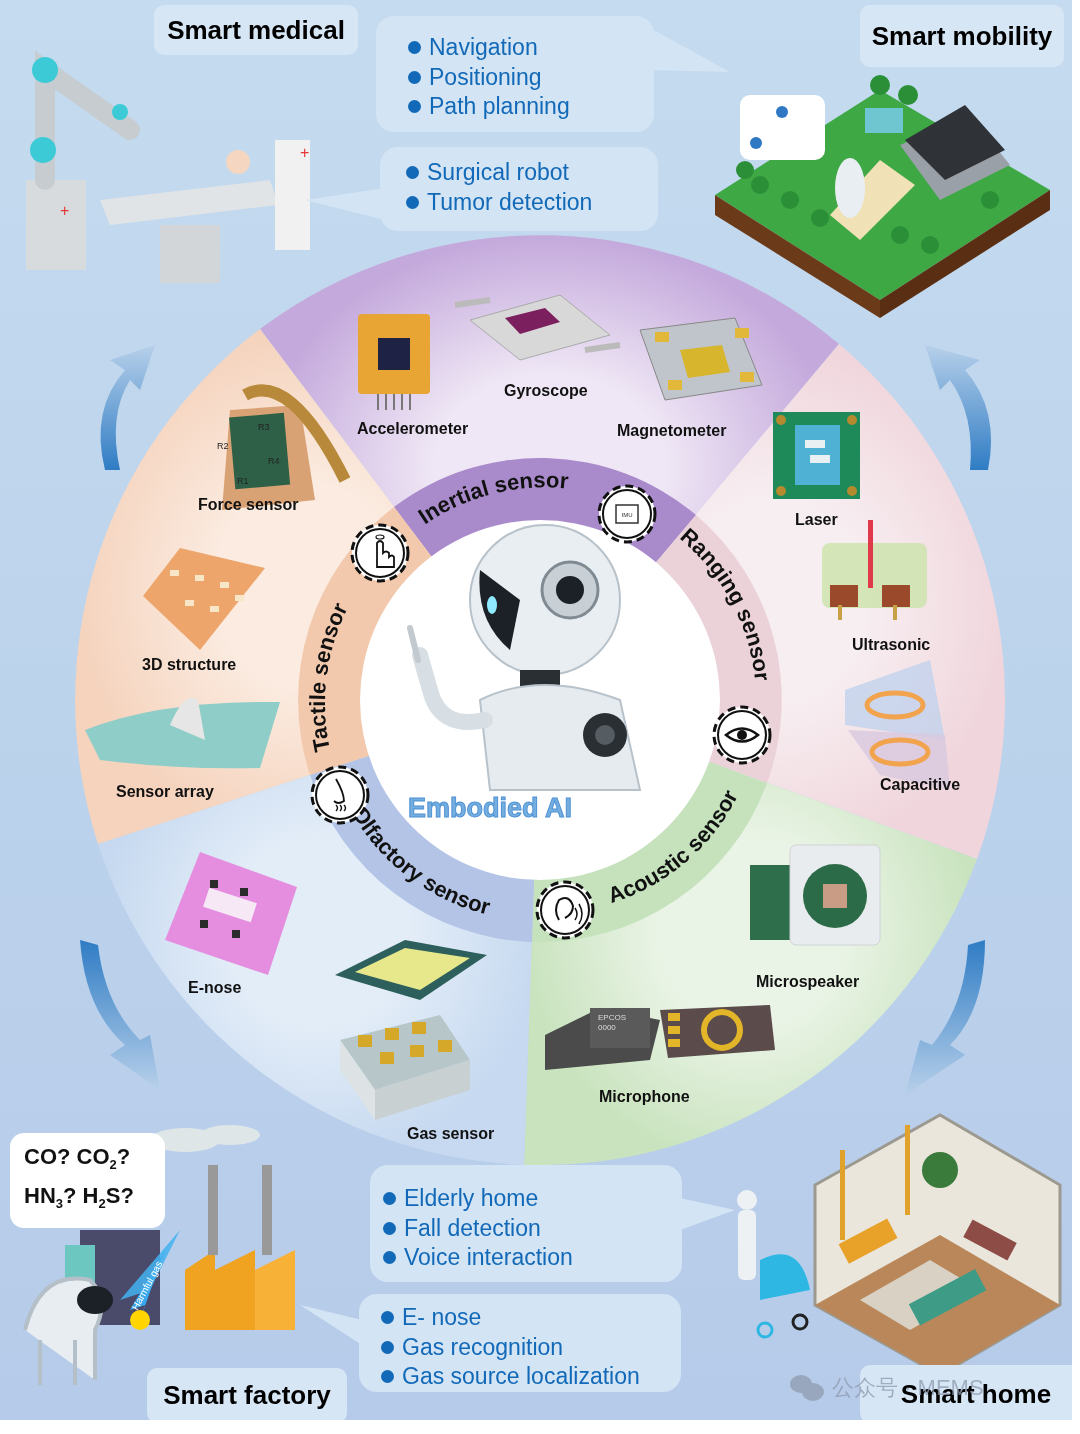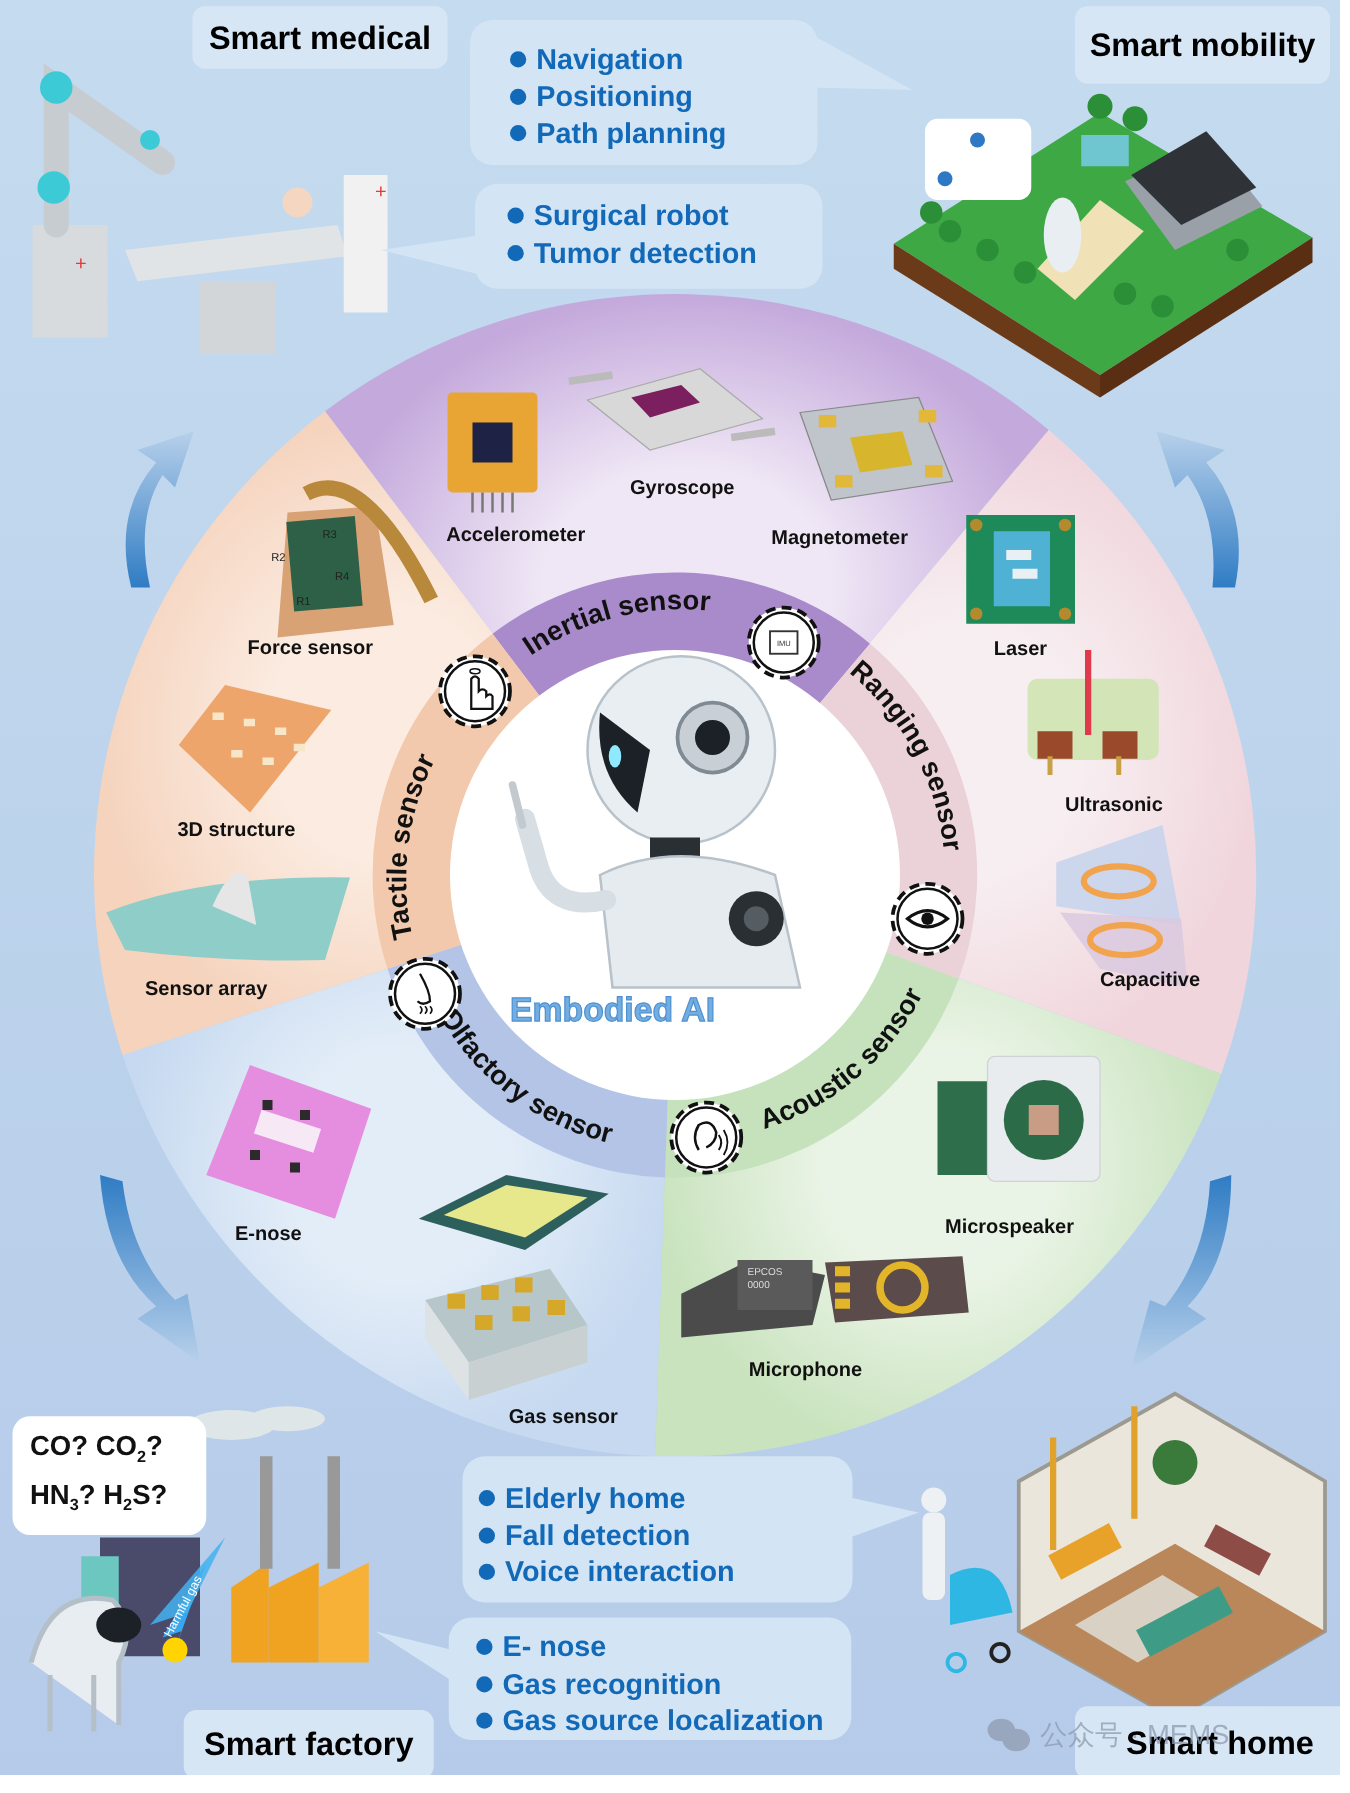--- a/index.html
+++ b/index.html
@@ -1,20 +1,20 @@
 <!DOCTYPE html>
 <html><head>
 <meta charset="utf-8">
 <style>
   html,body{margin:0;padding:0;}
   body{width:1080px;height:1434px;background:#ffffff;font-family:"Liberation Sans",sans-serif;position:relative;overflow:hidden;}
   .canvas{position:absolute;left:0;top:0;width:1072px;height:1420px;background:linear-gradient(180deg,#c5dbef 0%,#bcd3ec 50%,#b6cbe9 100%);overflow:hidden;}
   .scene{position:absolute;left:0;top:0;}
   .title-box{position:absolute;background:#d7e6f5;border-radius:10px;font-weight:bold;font-size:26px;color:#000;display:flex;align-items:center;justify-content:center;}
-  .bubble{position:absolute;background:#d3e4f4;border-radius:18px;color:#1169b8;font-weight:bold;font-size:23px;line-height:29.5px;padding:0;}
+  .bubble{position:absolute;background:#d3e4f4;border-radius:18px;color:#1169b8;font-weight:normal;font-size:23px;line-height:29.5px;padding:0;}
   .bubble ul{list-style:none;margin:0;padding:0;}
   .bubble li{display:flex;align-items:center;white-space:nowrap;}
   .bubble li .dot{width:13px;height:13px;border-radius:50%;background:#1169b8;margin-right:8px;flex:none;}
   .lbl{position:absolute;font-weight:bold;font-size:16px;color:#111;white-space:nowrap;}
   .center-title{position:absolute;left:408px;top:793px;font-size:27px;font-weight:bold;color:#74aee0;-webkit-text-stroke:1px #4f92d3;white-space:nowrap;}
   .gas-q{position:absolute;left:10px;top:1133px;width:155px;height:95px;background:#fff;border-radius:14px;font-weight:bold;font-size:22px;color:#111;line-height:31px;padding:8px 0 0 14px;box-sizing:border-box;}
   .gas-q sub{font-size:13px;}
   .watermark{position:absolute;left:790px;top:1373px;font-size:28px;color:#8e9bb0;opacity:0.75;white-space:nowrap;display:flex;align-items:center;gap:8px;text-align:right;}
   svg text{font-family:"Liberation Sans",sans-serif;}
 </style>
@@ -451,21 +451,21 @@
   <div class="lbl" style="left:357px;top:420px;">Accelerometer</div>
   <div class="lbl" style="left:504px;top:382px;">Gyroscope</div>
   <div class="lbl" style="left:617px;top:422px;">Magnetometer</div>
   <div class="lbl" style="left:795px;top:511px;">Laser</div>
   <div class="lbl" style="left:852px;top:636px;">Ultrasonic</div>
   <div class="lbl" style="left:880px;top:776px;text-align:center;">Capacitive</div>
   <div class="lbl" style="left:756px;top:973px;">Microspeaker</div>
   <div class="lbl" style="left:599px;top:1088px;">Microphone</div>
   <div class="lbl" style="left:188px;top:979px;">E-nose</div>
   <div class="lbl" style="left:407px;top:1125px;">Gas sensor</div>
-  <div class="lbl" style="left:198px;top:510px;">Force sensor</div>
+  <div class="lbl" style="left:198px;top:496px;">Force sensor</div>
   <div class="lbl" style="left:142px;top:656px;">3D structure</div>
   <div class="lbl" style="left:116px;top:783px;">Sensor array</div>
 
   <div class="center-title">Embodied AI</div>
 
   <div class="watermark">
     <span style="display:inline-block;width:34px;height:26px;position:relative;">
       <span style="position:absolute;left:0;top:0;width:22px;height:18px;border-radius:50%;background:#8e9bb0;"></span>
       <span style="position:absolute;left:12px;top:8px;width:22px;height:18px;border-radius:50%;background:#8e9bb0;"></span>
     </span>

